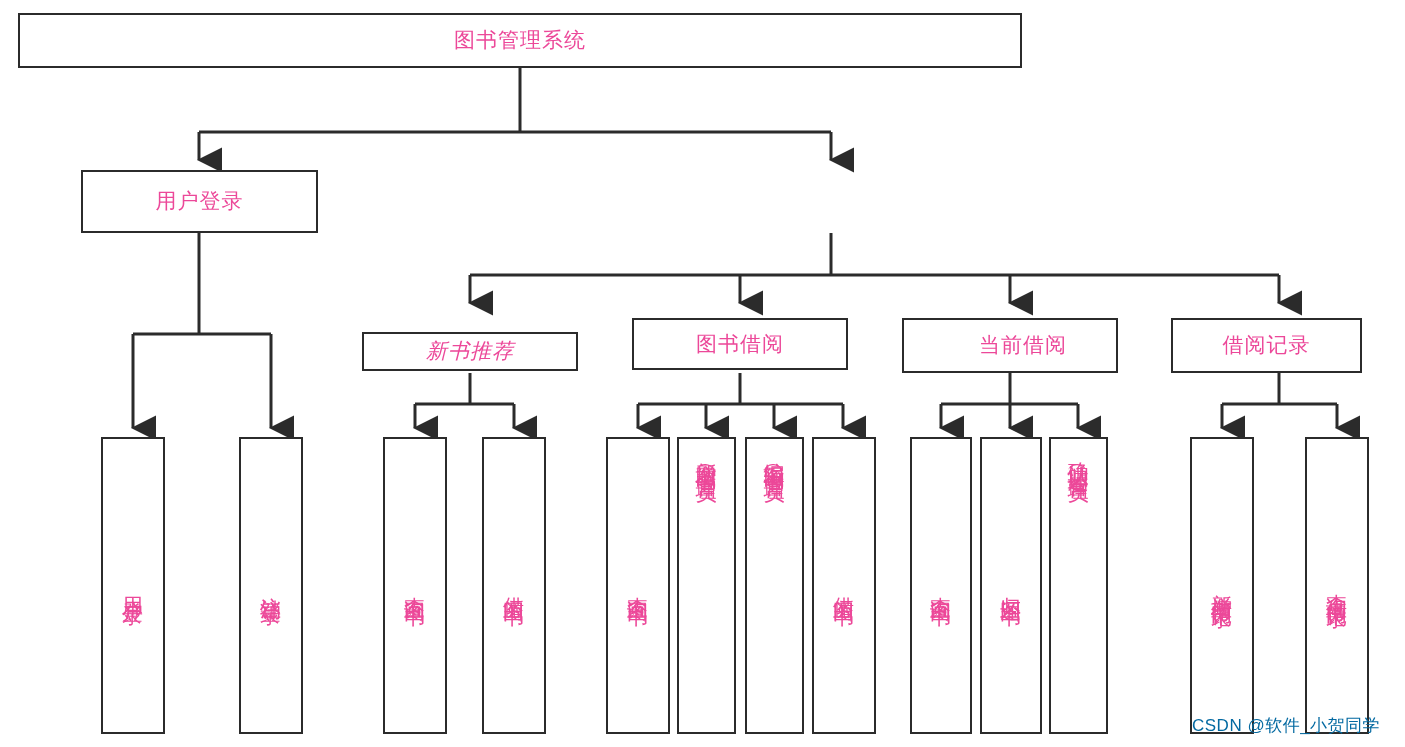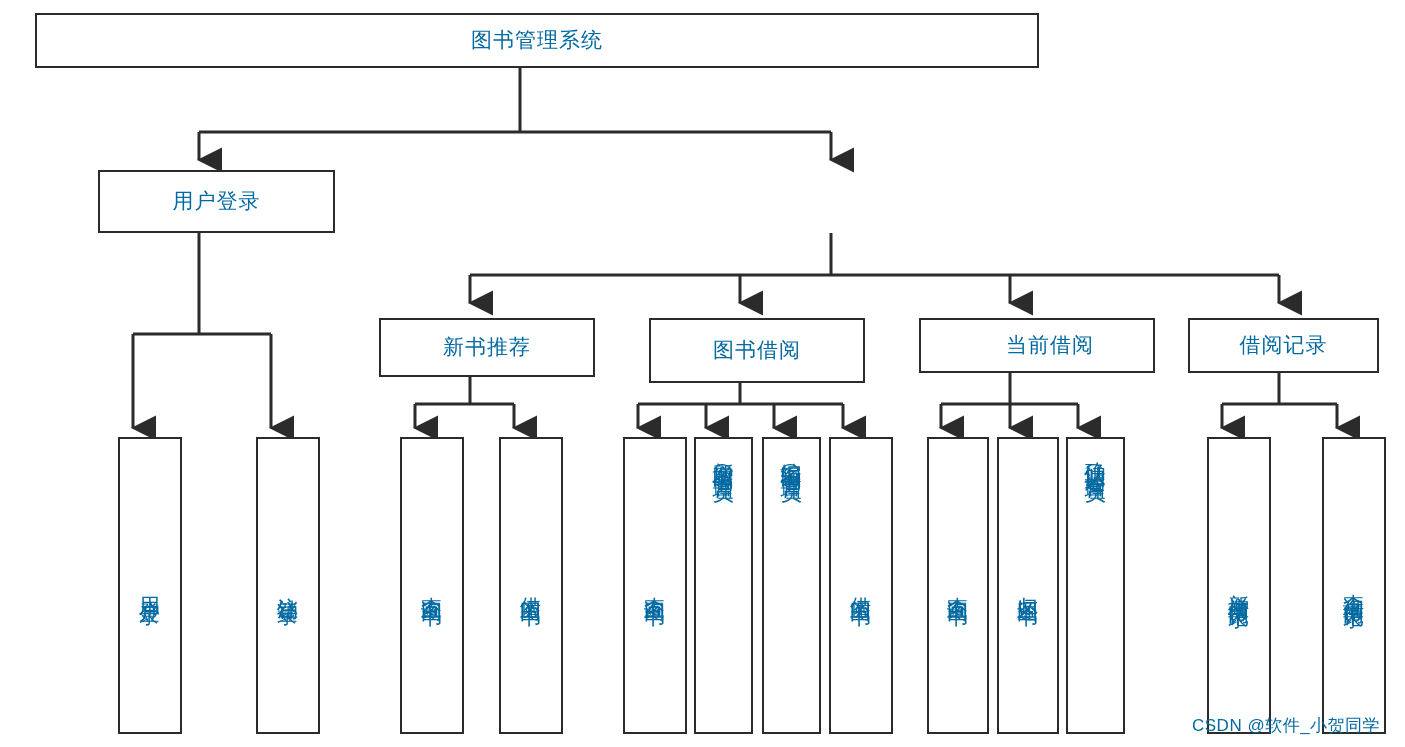--- a/index.html
+++ b/index.html
@@ -25,22 +25,21 @@
     height: 747px;
   }
   .node {
     position: absolute;
     box-sizing: border-box;
     background: #ffffff;
     border: 2px solid #2b2b2b;
     display: flex;
     align-items: center;
     justify-content: center;
-    color: #0369a1;
-    margin-left: 17px;
+    color: #ec4899;
   }
   .node-label {
     display: block;
     text-align: center;
     line-height: 1.18;
   }
   .node.horiz .node-label {
     font-size: 21px;
     letter-spacing: 1px;
   }
@@ -131,29 +130,29 @@
 
   <div class="node horiz" style="left:18px; top:13px; width:1004px; height:55px;">
     <span class="node-label">图书管理系统</span>
   </div>
 
   <div class="node horiz" style="left:81px; top:170px; width:237px; height:63px;">
     <span class="node-label">用户登录</span>
   </div>
 
 
-  <div class="node horiz" style="left:362px; top:318px; width:216px; height:59px;">
+  <div class="node horiz" style="left:362px; top:332px; width:216px; height:39px;font-style:italic;">
     <span class="node-label">新书推荐</span>
   </div>
 
-  <div class="node horiz" style="left:632px; top:318px; width:216px; height:65px;">
+  <div class="node horiz" style="left:632px; top:318px; width:216px; height:52px;">
     <span class="node-label">图书借阅</span>
   </div>
 
-  <div class="node horiz" style="left:902px; top:318px; width:236px; height:55px;padding-left:26px;">
+  <div class="node horiz" style="left:902px; top:318px; width:216px; height:55px;padding-left:26px;">
     <span class="node-label">当前借阅</span>
   </div>
 
   <div class="node horiz" style="left:1171px; top:318px; width:191px; height:55px;">
     <span class="node-label">借阅记录</span>
   </div>
 
   <div class="node vert centered" style="left:101px; top:437px; width:64px; height:297px;">
     <span class="node-label">用户登录</span>
   </div>

